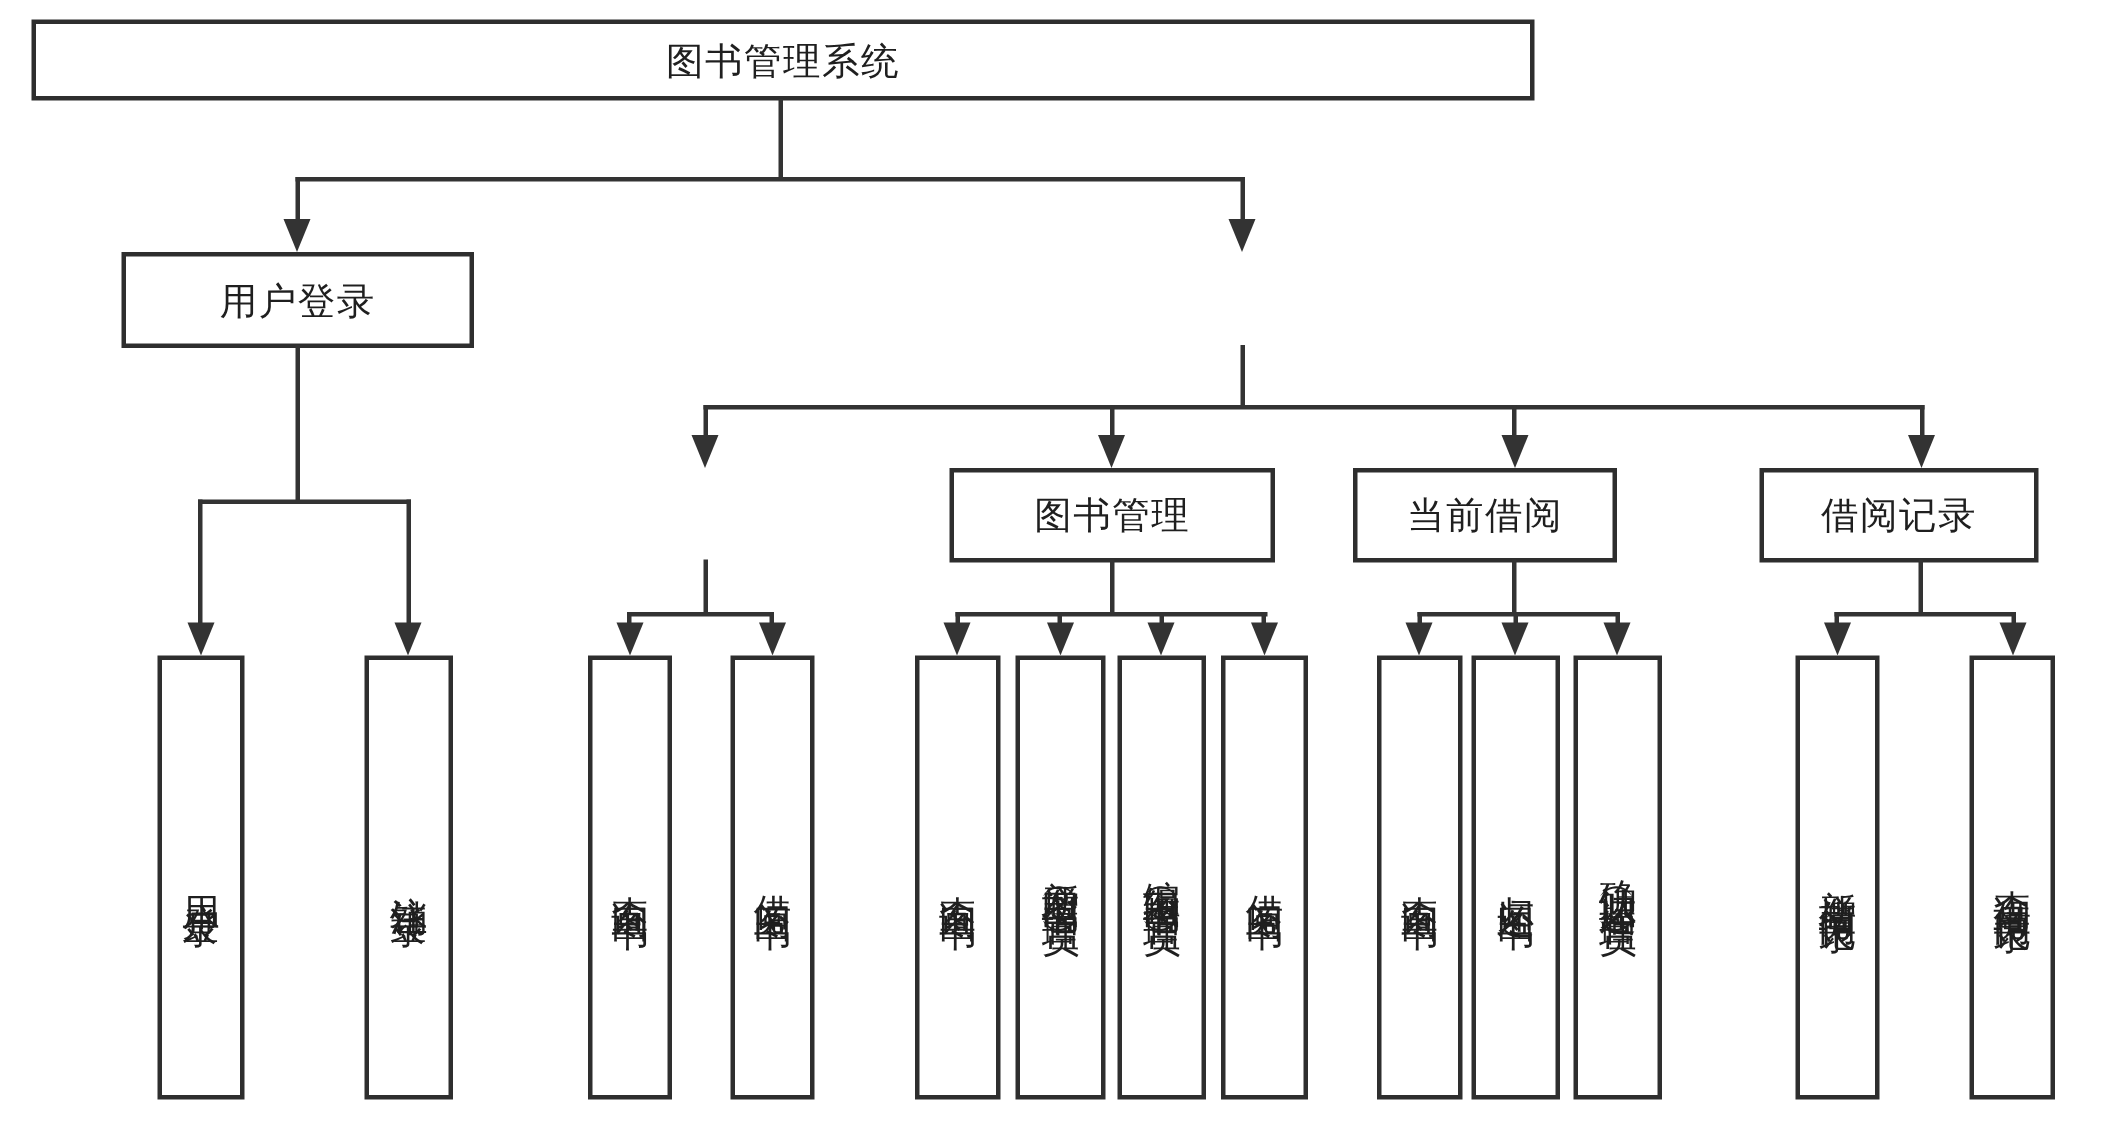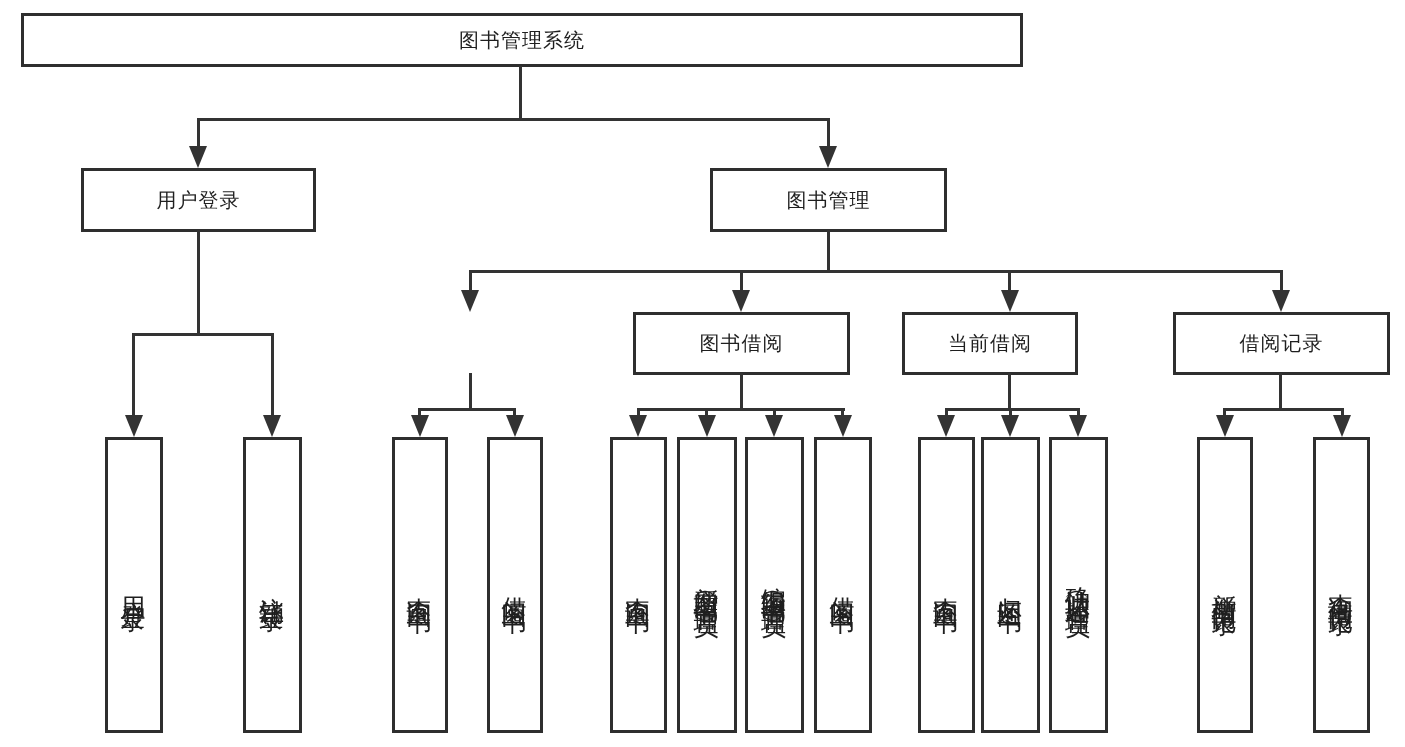--- a/index.html
+++ b/index.html
@@ -9,21 +9,21 @@
     background:#ffffff;
     font-family:"Liberation Sans","DejaVu Sans",sans-serif;
     overflow:hidden;
   }
   .hbox{
     position:absolute;
     box-sizing:border-box;
     border:3px solid #2e2e2e;
     background:#ffffff;
     display:flex;align-items:center;justify-content:center;
-    font-size:20px;color:#1f1f1f;
+    font-size:25px;color:#1f1f1f;
     letter-spacing:1px;
     white-space:nowrap;
   }
   .vbox{
     position:absolute;
     box-sizing:border-box;
     border:3px solid #2e2e2e;
     background:#ffffff;
     display:flex;align-items:center;justify-content:center;
     writing-mode:vertical-rl;
@@ -60,44 +60,43 @@
 
   <div class="line vline" style="left:519px;top:66px;height:54px"></div>
   <div class="line hline" style="left:197px;top:118px;width:633px"></div>
 
   <div class="line vline" style="left:197px;top:118px;height:30px"></div>
   <div class="ahead" style="left:189px;top:146px"></div>
   <div class="line vline" style="left:827px;top:118px;height:30px"></div>
   <div class="ahead" style="left:819px;top:146px"></div>
 
   <div class="hbox" style="left:81px;top:168px;width:235px;height:64px">用户登录</div>
-  <div class="hbox" style="left:710px;top:168px;width:237px;height:64px">图书管理</div>
 
   <div class="line vline" style="left:197px;top:230px;height:105px"></div>
   <div class="line hline" style="left:132px;top:333px;width:142px"></div>
   <div class="line vline" style="left:132px;top:333px;height:83px"></div>
   <div class="ahead" style="left:125px;top:415px"></div>
   <div class="line vline" style="left:271px;top:333px;height:83px"></div>
   <div class="ahead" style="left:263px;top:415px"></div>
 
   <div class="line vline" style="left:827px;top:230px;height:42px"></div>
   <div class="line hline" style="left:469px;top:270px;width:814px"></div>
 
   <div class="line vline" style="left:469px;top:270px;height:22px"></div>
   <div class="ahead" style="left:461px;top:290px"></div>
   <div class="line vline" style="left:740px;top:270px;height:22px"></div>
   <div class="ahead" style="left:732px;top:290px"></div>
   <div class="line vline" style="left:1008px;top:270px;height:22px"></div>
   <div class="ahead" style="left:1001px;top:290px"></div>
   <div class="line vline" style="left:1280px;top:270px;height:22px"></div>
   <div class="ahead" style="left:1272px;top:290px"></div>
 
-  <div class="hbox" style="left:633px;top:312px;width:217px;height:63px">图书借阅</div>
+  <div class="hbox" style="left:633px;top:312px;width:217px;height:63px">图书管理</div>
   <div class="hbox" style="left:902px;top:312px;width:176px;height:63px">当前借阅</div>
-  <div class="hbox" style="left:1173px;top:312px;width:217px;height:63px">借阅记录</div>
+  <div class="hbox" style="left:1173px;top:312px;width:186px;height:63px">借阅记录</div>
 
   <div class="line vline" style="left:469px;top:373px;height:37px"></div>
   <div class="line hline" style="left:418px;top:408px;width:98px"></div>
   <div class="line vline" style="left:418px;top:408px;height:9px"></div>
   <div class="ahead" style="left:411px;top:415px"></div>
   <div class="line vline" style="left:513px;top:408px;height:9px"></div>
   <div class="ahead" style="left:506px;top:415px"></div>
 
   <div class="line vline" style="left:740px;top:373px;height:37px"></div>
   <div class="line hline" style="left:637px;top:408px;width:208px"></div>

